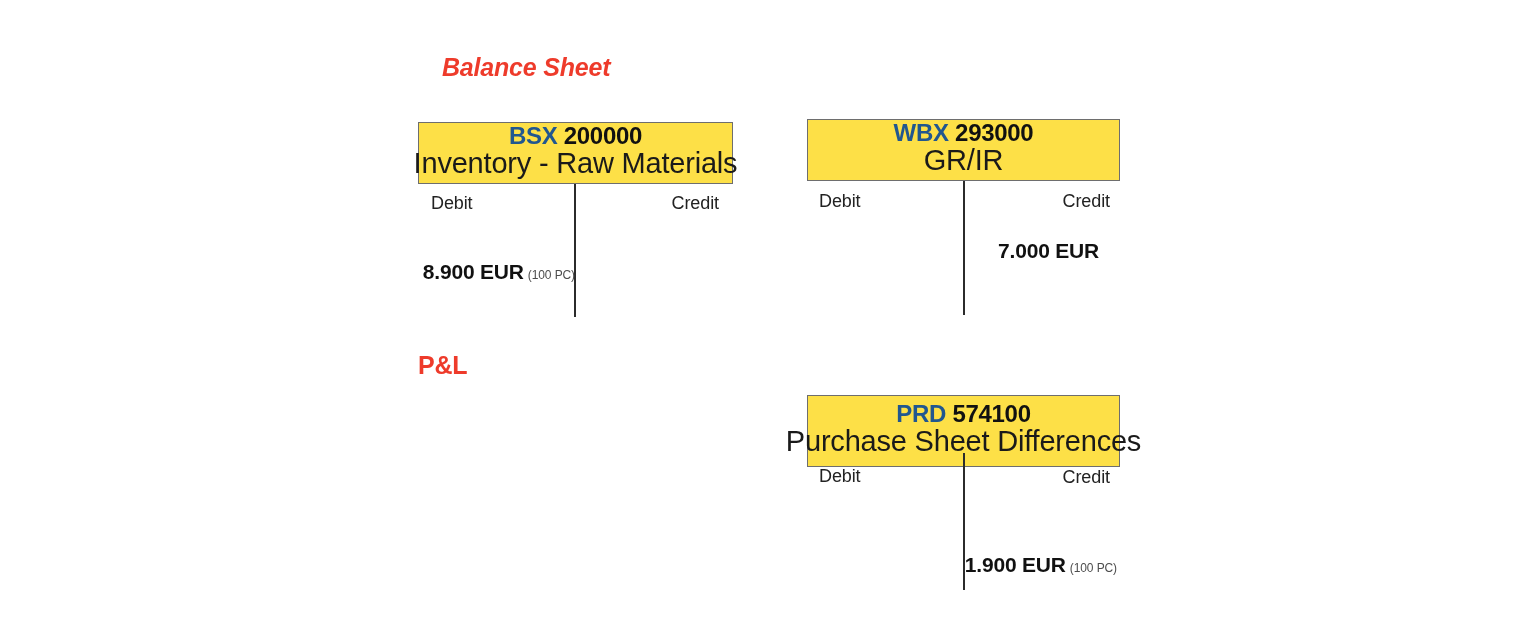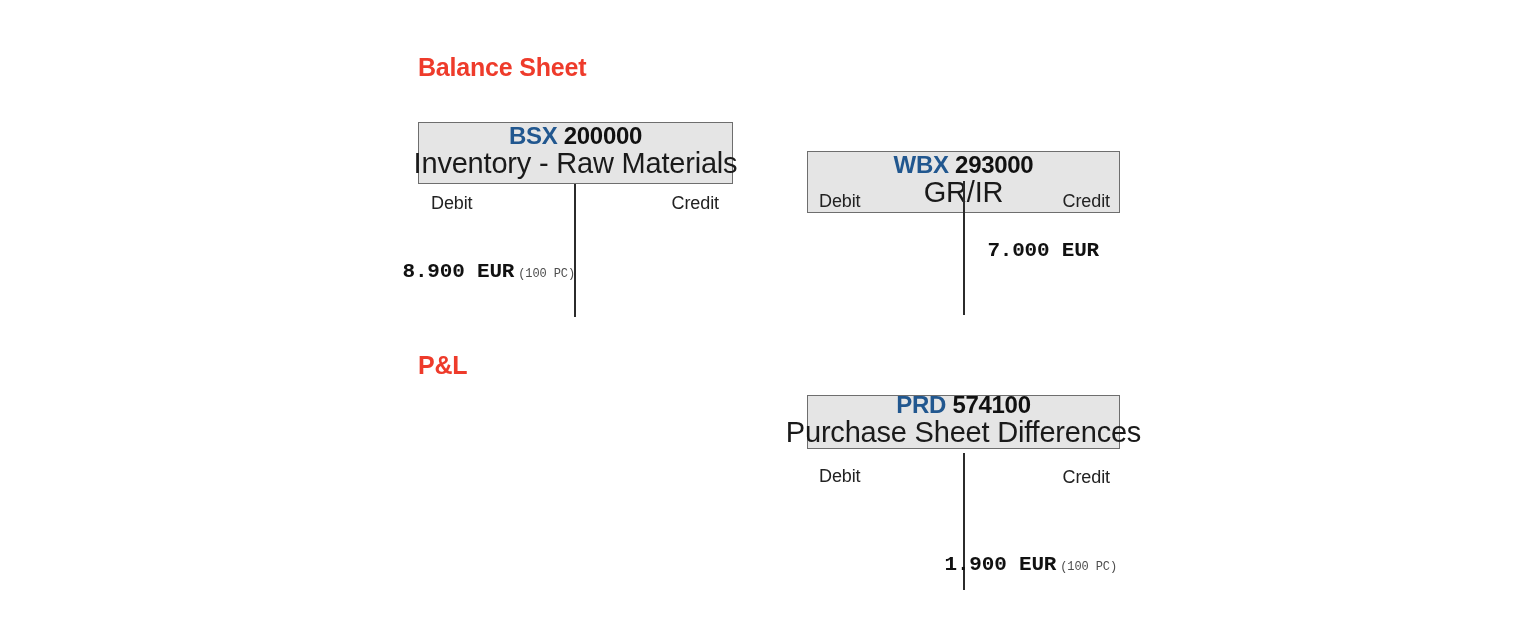--- a/index.html
+++ b/index.html
@@ -26,35 +26,35 @@
   .section-heading {
     position: absolute;
     font-family: "Liberation Sans", sans-serif;
     font-weight: bold;
     font-size: 25px;
     letter-spacing: -0.2px;
     color: #ee3b2b;
     white-space: nowrap;
     line-height: 1;
   }
-  #heading-balance-sheet { left: 418px; top: 55px; }
+  #heading-balance-sheet { left: 442px; top: 55px; font-style: italic; }
   #heading-pl            { left: 418px; top: 353px; }
 
   
   .t-account {
     position: absolute;
   }
 
   .account-box {
     position: absolute;
     left: 0;
     top: 0;
     box-sizing: border-box;
     border: 1.6px solid #6e6e6e;
-    background: #e5e5e5;
+    background: #fde047;
     display: flex;
     flex-direction: column;
     align-items: center;
     justify-content: center;
     padding: 2px 6px 5px 6px;
   }
 
   .account-code-line {
     font-size: 24px;
     font-weight: bold;
@@ -98,21 +98,20 @@
     letter-spacing: -0.1px;
   }
   .side-label.debit  { text-align: left; }
   .side-label.credit { }
 
   
   .posting {
     position: absolute;
     white-space: nowrap;
     line-height: 1;
-    font-family: Liberation Mono, monospace;
   }
   .posting .amount {
     font-size: 21px;
     font-weight: bold;
     color: #111111;
     letter-spacing: -0.2px;
   }
   .posting .qty {
     font-size: 12px;
     font-weight: normal;
@@ -147,41 +146,41 @@
 
     <div class="side-label credit" style="right:14px; top:72px;">Credit</div>
 
     <div class="posting debit-side" style="right:158px; top:139px;">
       <span class="amount">8.900 EUR</span><span class="qty">(100 PC)</span>
     </div>
   </div>
 
   <div class="t-account" style="left:807px; top:119px; width:313px; height:196px;">
 
-    <div class="account-box" style="width:313px; height:62px;margin-top:32px;">
+    <div class="account-box" style="width:313px; height:62px;">
       <div class="account-code-line">
         <span class="account-prefix">WBX</span><span>&nbsp;</span><span class="account-number">293000</span>
       </div>
       <div class="account-name">GR/IR</div>
     </div>
 
     <div class="t-divider" style="left:156px; top:62px; height:134px;"></div>
 
     <div class="side-label debit" style="left:12px; top:73px;">Debit</div>
 
     <div class="side-label credit" style="right:10px; top:73px;">Credit</div>
 
     <div class="posting credit-side" style="right:17px; top:121px;">
       <span class="amount">7.000 EUR</span><span class="qty"></span>
     </div>
   </div>
 
   <div class="t-account" style="left:807px; top:395px; width:313px; height:196px;">
 
-    <div class="account-box" style="width:313px; height:54px;">
+    <div class="account-box" style="width:313px; height:72px;">
       <div class="account-code-line">
         <span class="account-prefix">PRD</span><span>&nbsp;</span><span class="account-number">574100</span>
       </div>
       <div class="account-name">Purchase Sheet Differences</div>
     </div>
 
     <div class="t-divider" style="left:156px; top:58px; height:137px;"></div>
 
     <div class="side-label debit" style="left:12px; top:72px;">Debit</div>
 

